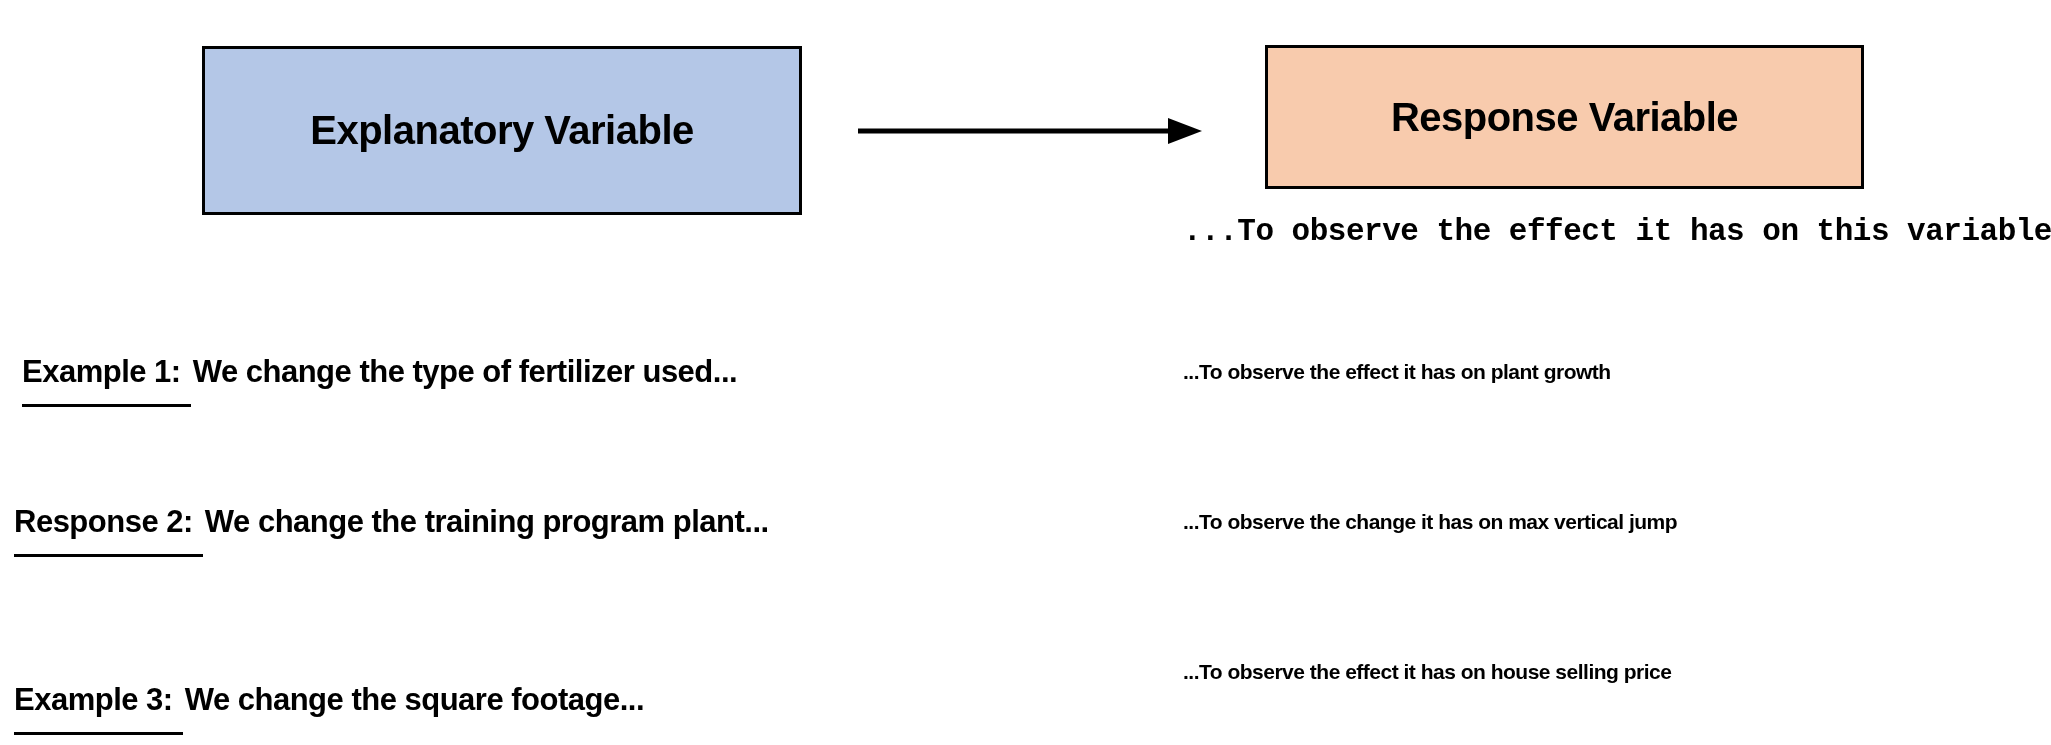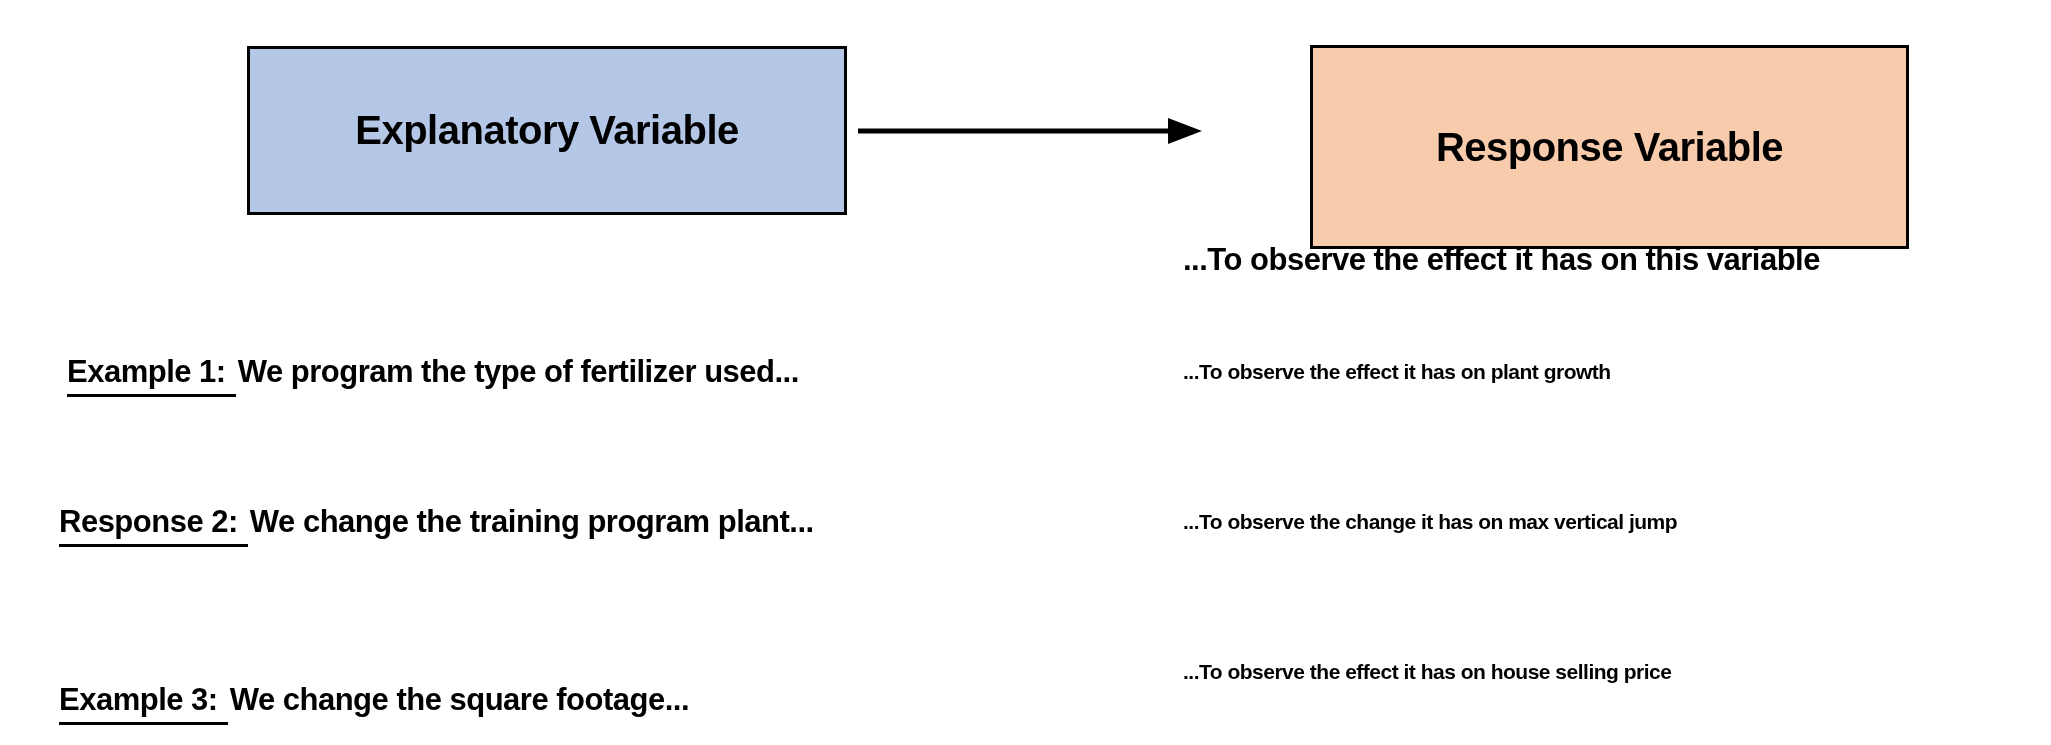--- a/index.html
+++ b/index.html
@@ -21,30 +21,29 @@
     height: 745px;
     background: #ffffff;
     overflow: hidden;
   }
   .var-box {
     position: absolute;
     border: 3px solid var(--border);
     display: flex;
     align-items: center;
     justify-content: center;
-    margin-left: 45px;
   }
   .var-box.explanatory {
     left: 202px; top: 46px;
     width: 600px; height: 169px;
     background: var(--explanatory-fill);
   }
   .var-box.response {
     left: 1265px; top: 45px;
-    width: 599px; height: 204px;
+    width: 599px; height: 144px;
     background: var(--response-fill);
   }
   .var-box .box-title {
     font-size: 40px;
     font-weight: 800;
     letter-spacing: -0.5px;
     white-space: nowrap;
   }
   .arrow-wrap {
     position: absolute;
@@ -53,21 +52,21 @@
   }
   .caption {
     position: absolute;
     font-size: 31px;
     font-weight: 800;
     letter-spacing: -0.5px;
     line-height: 40px;
     white-space: nowrap;
   }
   .caption.left-caption  { left: 200px;  top: 222px; }
-  .caption.right-caption { left: 1183px; top: 240px; }
+  .caption.right-caption { left: 1183px; top: 212px; font-family: Liberation Mono, monospace; }
   .example-row { position: absolute; white-space: nowrap; }
   .example-cause {
     position: absolute;
     font-size: 31px;
     font-weight: 800;
     letter-spacing: -0.5px;
     line-height: 40px;
     white-space: nowrap;
   }
   .example-effect {
@@ -82,24 +81,23 @@
   .row-1 .example-cause { left: 22px; top: 352px; }
   .row-1 .example-effect { top: 352px; }
   .row-2 .example-cause { left: 14px; top: 502px; }
   .row-2 .example-effect { top: 502px; }
   .row-3 .example-cause { left: 14px; top: 680px; }
   .row-3 .example-effect { top: 652px; text-align: center; }
   .example-label {
     display: inline-block;
     border-bottom: 3px solid var(--border);
     padding-right: 10px;
-    padding-bottom: 5px;
+    padding-bottom: 15px;
     margin-right: 2px;
     line-height: 34px;
-    margin-left: 45px;
   }
 </style>
 </head>
 <body>
 
 <div class="canvas">
 
   <div class="var-box explanatory">
     <span class="box-title">Explanatory Variable</span>
   </div>
@@ -113,21 +111,21 @@
 
   <div class="var-box response">
     <span class="box-title">Response Variable</span>
   </div>
 
 
   <div class="caption right-caption">...To observe the effect it has on this variable</div>
 
   <div class="example-row row-1">
     <div class="example-cause">
-      <span class="example-label">Example 1:</span><span>We program the type of fertilizer used...</span>
+      <span class="example-label">Example 1:</span><span>We change the type of fertilizer used...</span>
     </div>
     <div class="example-effect">...To observe the effect it has on plant growth</div>
   </div>
 
   <div class="example-row row-2">
     <div class="example-cause">
       <span class="example-label">Response 2:</span><span>We change the training program plant...</span>
     </div>
     <div class="example-effect">...To observe the change it has on max vertical jump</div>
   </div>

